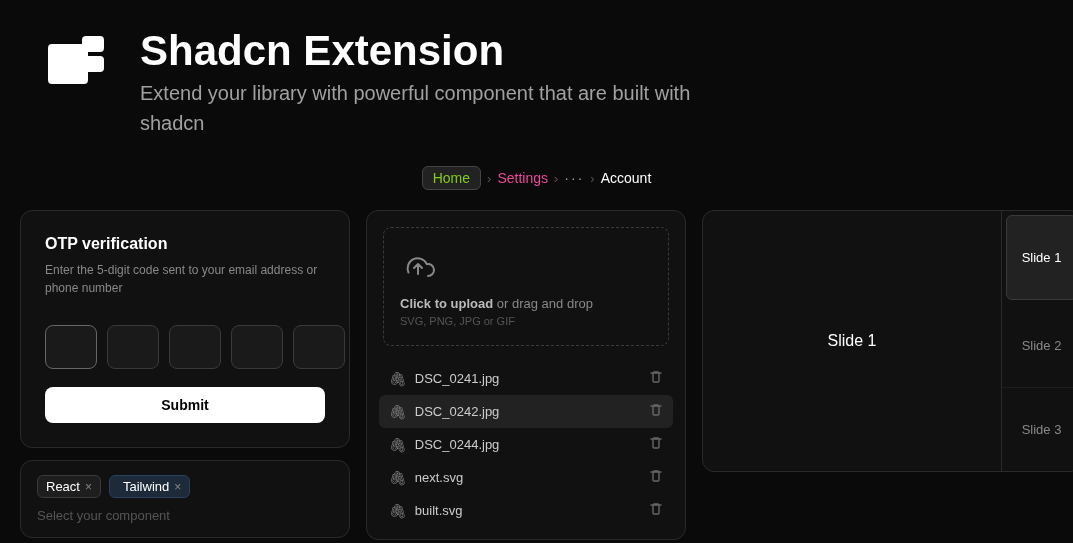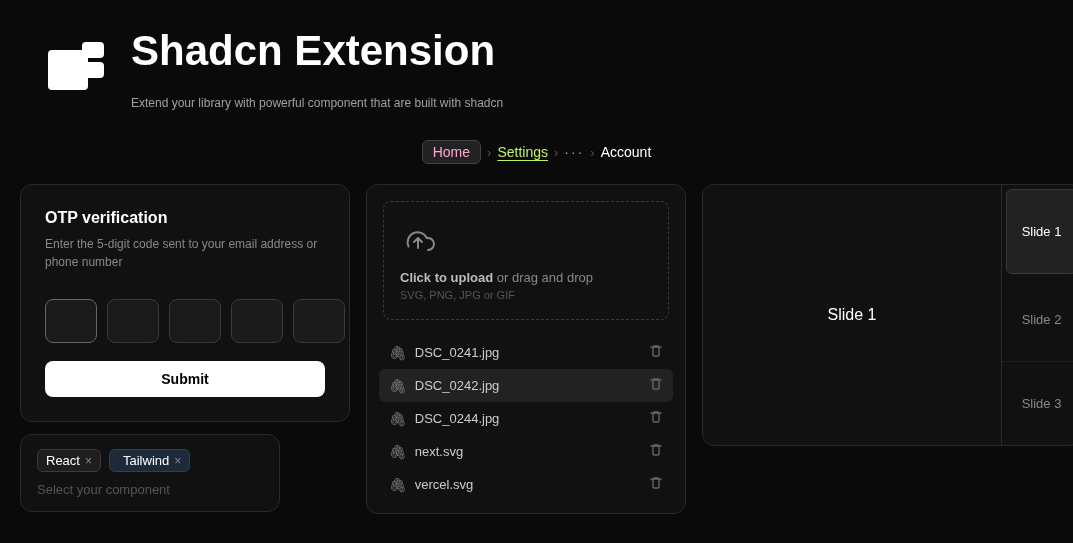--- a/index.html
+++ b/index.html
@@ -8,78 +8,77 @@
       color: #fff;
       font-family: -apple-system, BlinkMacSystemFont, 'Segoe UI', sans-serif;
       width: 1073px;
       min-height: 543px;
       overflow: hidden;
     }
 
     
     .header {
       display: flex;
-      align-items: center;
+      align-items: flex-start;
       padding: 28px 40px 20px 40px;
-      gap: 19px;
+      gap: 28px;
     }
     .header-icon {
       width: 72px;
       height: 72px;
       display: flex;
       align-items: center;
       justify-content: center;
       flex-shrink: 0;
     }
     .header-text h1 {
       font-size: 42px;
       font-weight: 800;
       color: #fff;
       line-height: 1.1;
     }
     .header-text p {
-      font-size: 12px;
+      font-size: 20px;
       color: #a0a0a0;
-      margin-top: 20px;
+      margin-top: 4px;
       max-width: 560px;
       line-height: 1.5;
     }
 
     
     .breadcrumb {
       display: flex;
       align-items: center;
       gap: 6px;
       justify-content: center;
       padding: 8px 0 20px 0;
       font-size: 14px;
     }
     .breadcrumb-item {
       color: #a0a0a0;
       cursor: pointer;
     }
     .breadcrumb-item.active {
-      color: #bef264;
-      text-decoration: underline;
+      color: #ec4899;
       text-underline-offset: 3px;
     }
     .breadcrumb-item.current {
       color: #fff;
       text-decoration: none;
     }
     .breadcrumb-sep {
       color: #555;
       font-size: 13px;
     }
     .breadcrumb-item.home {
       background: #222;
       border: 1px solid #444;
       border-radius: 6px;
       padding: 3px 10px;
-      color: #f9a8d4;
+      color: #84cc16;
     }
     .breadcrumb-dots {
       color: #a0a0a0;
       letter-spacing: 2px;
     }
 
     
     .main {
       display: flex;
       gap: 16px;
@@ -136,21 +135,21 @@
       cursor: pointer;
     }
 
     
     .tag-area {
       margin-top: 20px;
       background: #111;
       border: 1px solid #2a2a2a;
       border-radius: 12px;
       padding: 14px 16px;
-      width: 260px;
+      width: 330px;
     }
     .tags-row {
       display: flex;
       gap: 8px;
       margin-bottom: 10px;
       flex-wrap: wrap;
     }
     .tag {
       display: flex;
       align-items: center;
@@ -404,21 +403,21 @@
         </div>
         <span class="file-delete">
           <svg width="14" height="14" viewBox="0 0 14 14" fill="none">
             <path d="M2 3h10M5 3V2h4v1M4 3v8a1 1 0 001 1h4a1 1 0 001-1V3" stroke="#666" stroke-width="1.4" stroke-linecap="round"></path>
           </svg>
         </span>
       </div>
       <div class="file-item">
         <div class="file-item-left">
           <span class="file-icon">🖇</span>
-          <span>vercel.svg</span>
+          <span>built.svg</span>
         </div>
         <span class="file-delete">
           <svg width="14" height="14" viewBox="0 0 14 14" fill="none">
             <path d="M2 3h10M5 3V2h4v1M4 3v8a1 1 0 001 1h4a1 1 0 001-1V3" stroke="#666" stroke-width="1.4" stroke-linecap="round"></path>
           </svg>
         </span>
       </div>
     </div>
   </div>
 

